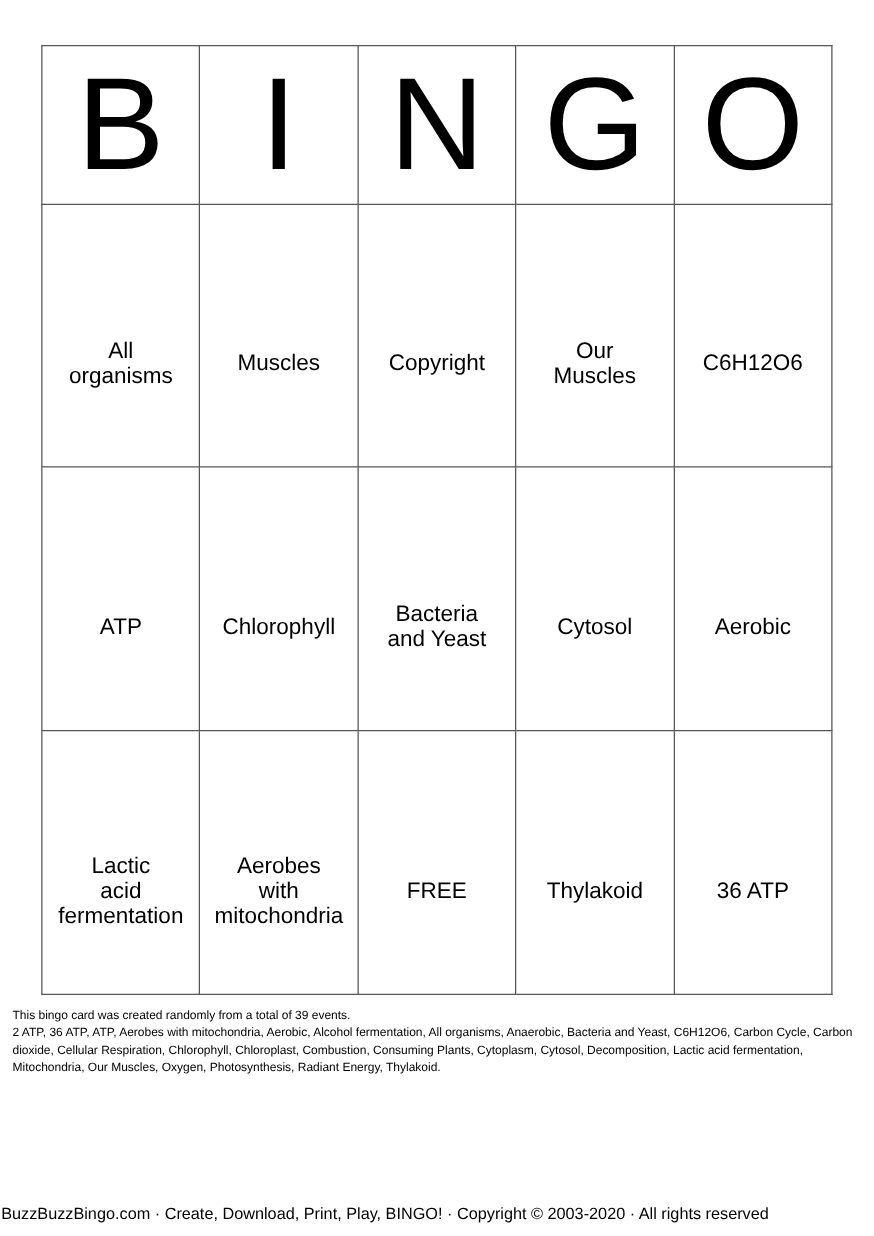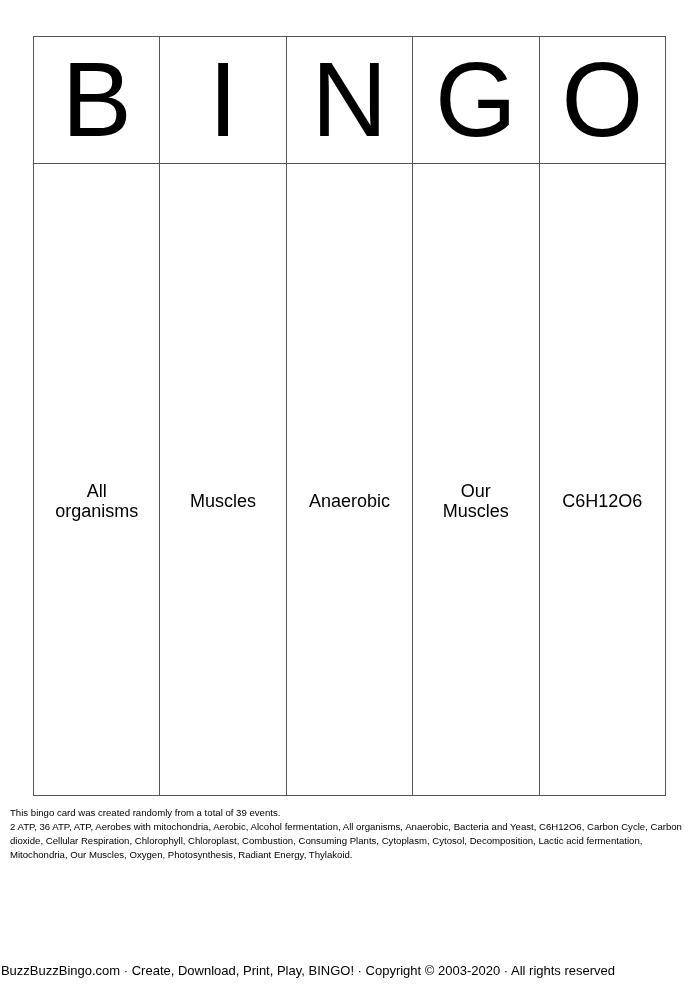--- a/index.html
+++ b/index.html
@@ -28,23 +28,37 @@
       <th>I</th>
       <th>N</th>
       <th>G</th>
       <th>O</th>
     </tr>
   </thead>
   <tbody id="card-body">
       <tr>
         <td><span class="cell-text">All<br>organisms</span></td>
         <td><span class="cell-text">Muscles</span></td>
-        <td><span class="cell-text">Anaerobic</span></td>
+        <td><span class="cell-text">Copyright</span></td>
         <td><span class="cell-text">Our<br>Muscles</span></td>
         <td><span class="cell-text">C6H12O6</span></td>
+      </tr>
+      <tr>
+        <td><span class="cell-text">ATP</span></td>
+        <td><span class="cell-text">Chlorophyll</span></td>
+        <td><span class="cell-text">Bacteria<br>and Yeast</span></td>
+        <td><span class="cell-text">Cytosol</span></td>
+        <td><span class="cell-text">Aerobic</span></td>
+      </tr>
+      <tr>
+        <td><span class="cell-text">Lactic<br>acid<br>fermentation</span></td>
+        <td><span class="cell-text">Aerobes<br>with<br>mitochondria</span></td>
+        <td><span class="cell-text">FREE</span></td>
+        <td><span class="cell-text">Thylakoid</span></td>
+        <td><span class="cell-text">36 ATP</span></td>
       </tr>
     </tbody>
 </table>
 
 <div class="info">
   <div>This bingo card was created randomly from a total of 39 events.</div>
   <div>2 ATP, 36 ATP, ATP, Aerobes with mitochondria, Aerobic, Alcohol fermentation, All organisms, Anaerobic, Bacteria and Yeast, C6H12O6, Carbon Cycle, Carbon dioxide, Cellular Respiration, Chlorophyll, Chloroplast, Combustion, Consuming Plants, Cytoplasm, Cytosol, Decomposition, Lactic acid fermentation, Mitochondria, Our Muscles, Oxygen, Photosynthesis, Radiant Energy, Thylakoid.</div>
 </div>
 
 <div class="footer">BuzzBuzzBingo.com · Create, Download, Print, Play, BINGO! · Copyright © 2003-2020 · All rights reserved</div>

